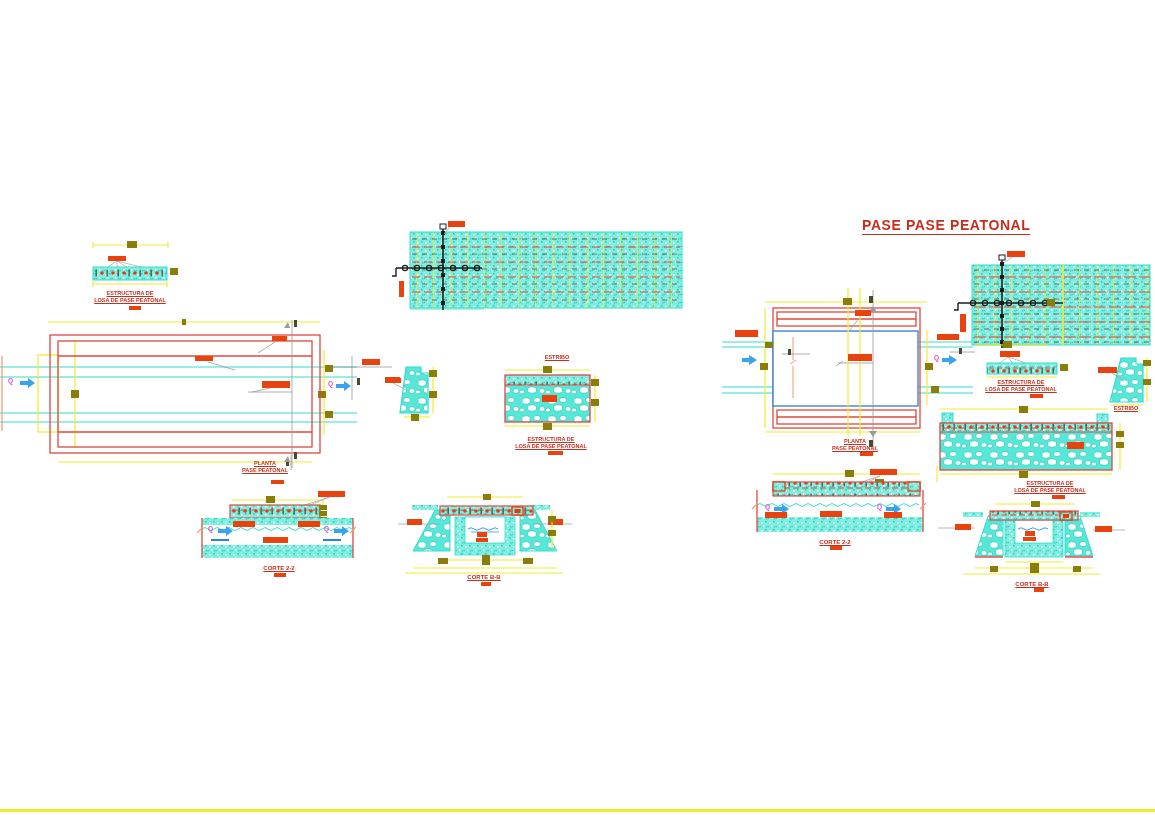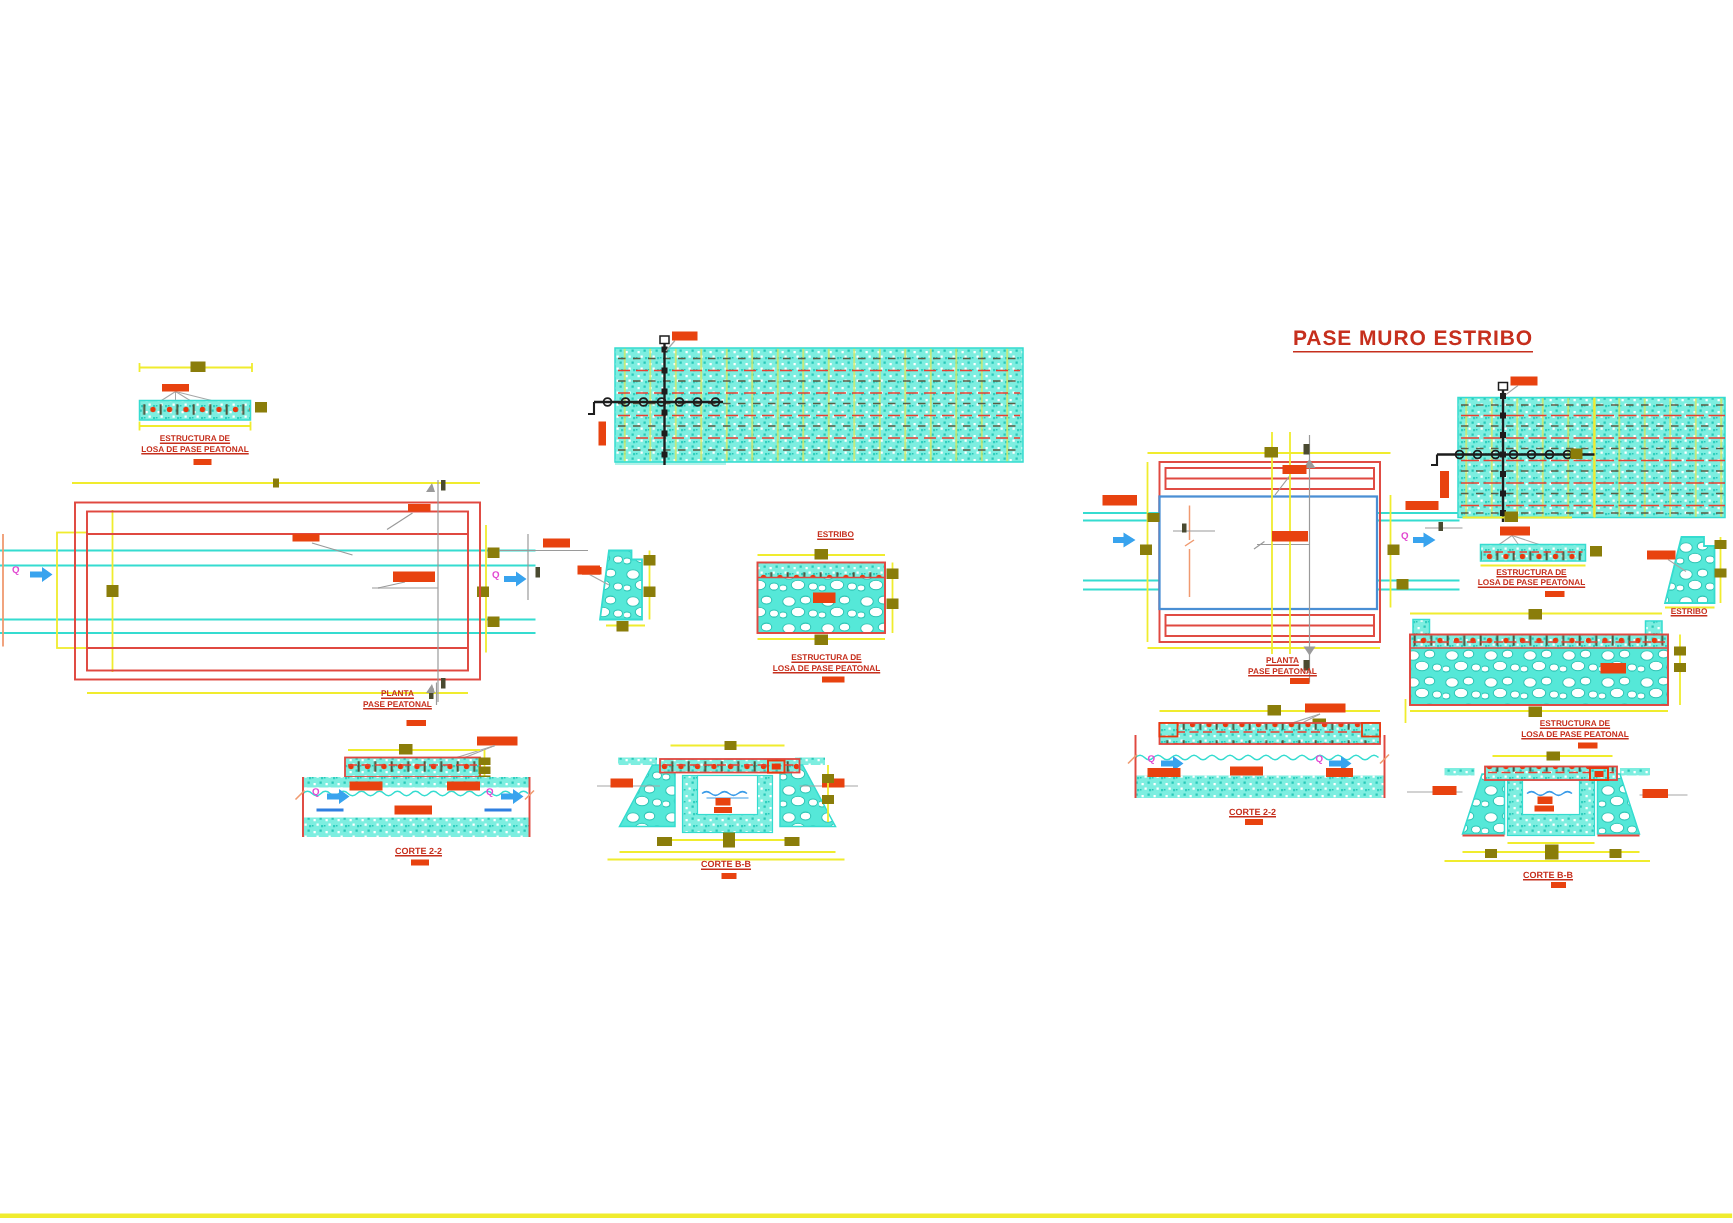--- a/index.html
+++ b/index.html
@@ -544,21 +544,21 @@
     <rect x="990" y="566" width="8" height="6"></rect>
           <rect x="1073" y="566" width="8" height="6"></rect>
     <rect x="1030" y="563" width="9" height="10"></rect>
   </g>
   <rect x="1034" y="588" width="10" height="4" fill="#e8420f"></rect>
 </g>
 
 <rect x="0" y="809" width="1155" height="3" fill="#f0ec2e"></rect>
 </svg>
 
-<div id="title">PASE MURO ESTRIBO</div>
+<div id="title">PASE PASE PEATONAL</div>
 
 <div class="cap" style="left:70px;top:290px;width:120px">
   <span>ESTRUCTURA DE</span>
   <span>LOSA DE PASE PEATONAL</span>
 </div>
 
 <div class="cap" style="left:205px;top:460px;width:120px">
   <span>PLANTA</span>
   <span>PASE PEATONAL</span>
 </div>

